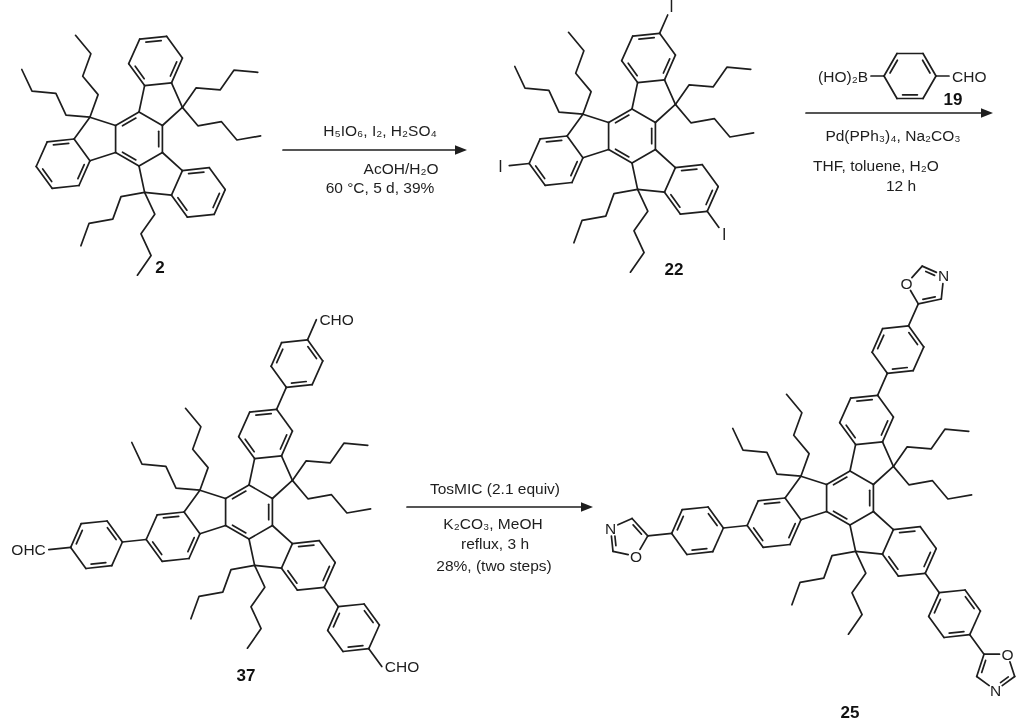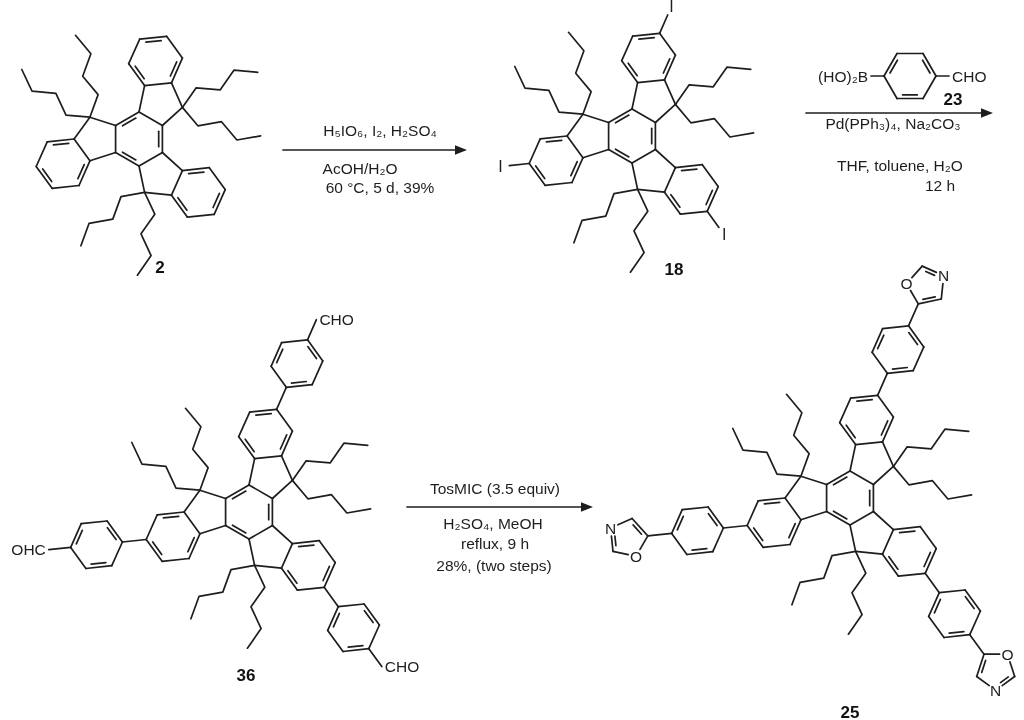--- a/index.html
+++ b/index.html
@@ -355,30 +355,30 @@
         <line x1="806.0" y1="113.0" x2="983.0" y2="113.0"></line>
         <path d="M 993 113 L 981 108.2 L 981 117.8 Z" fill="#1e1e1e" stroke="none"></path>
       </g>
       <g stroke="#1e1e1e" fill="none" stroke-width="1.7" stroke-linecap="round" stroke-linejoin="round">
         <line x1="407.0" y1="507.0" x2="583.0" y2="507.0"></line>
         <path d="M 593 507 L 581 502.2 L 581 511.8 Z" fill="#1e1e1e" stroke="none"></path>
       </g>
     </svg>
 
   <div class="cond" style="left:380px;top:131px">H₅IO₆, I₂, H₂SO₄</div>
-  <div class="cond" style="left:360px;top:169px">AcOH/H₂O</div>
+  <div class="cond" style="left:401px;top:169px">AcOH/H₂O</div>
   <div class="cond" style="left:380px;top:188px">60 °C, 5 d, 39%</div>
 
-  <div class="cond" style="left:893px;top:124px">Pd(PPh₃)₄, Na₂CO₃</div>
-  <div class="cond" style="left:900px;top:166px">THF, toluene, H₂O</div>
-  <div class="cond" style="left:940px;top:186px">12 h</div>
-
-  <div class="cond" style="left:495px;top:489px">TosMIC (3.5 equiv)</div>
-  <div class="cond" style="left:493px;top:524px">H₂SO₄, MeOH</div>
-  <div class="cond" style="left:495px;top:544px">reflux, 9 h</div>
+  <div class="cond" style="left:893px;top:136px">Pd(PPh₃)₄, Na₂CO₃</div>
+  <div class="cond" style="left:876px;top:166px">THF, toluene, H₂O</div>
+  <div class="cond" style="left:901px;top:186px">12 h</div>
+
+  <div class="cond" style="left:495px;top:489px">TosMIC (2.1 equiv)</div>
+  <div class="cond" style="left:493px;top:524px">K₂CO₃, MeOH</div>
+  <div class="cond" style="left:495px;top:544px">reflux, 3 h</div>
   <div class="cond" style="left:494px;top:566px">28%, (two steps)</div>
 
   <div class="num" style="left:160px;top:268px">2</div>
-  <div class="num" style="left:674px;top:270px">18</div>
-  <div class="num" style="left:953px;top:100px">23</div>
-  <div class="num" style="left:246px;top:676px">36</div>
+  <div class="num" style="left:674px;top:270px">22</div>
+  <div class="num" style="left:953px;top:100px">19</div>
+  <div class="num" style="left:246px;top:676px">37</div>
   <div class="num" style="left:850px;top:713px">25</div>
 </div>
 
 </body></html>

